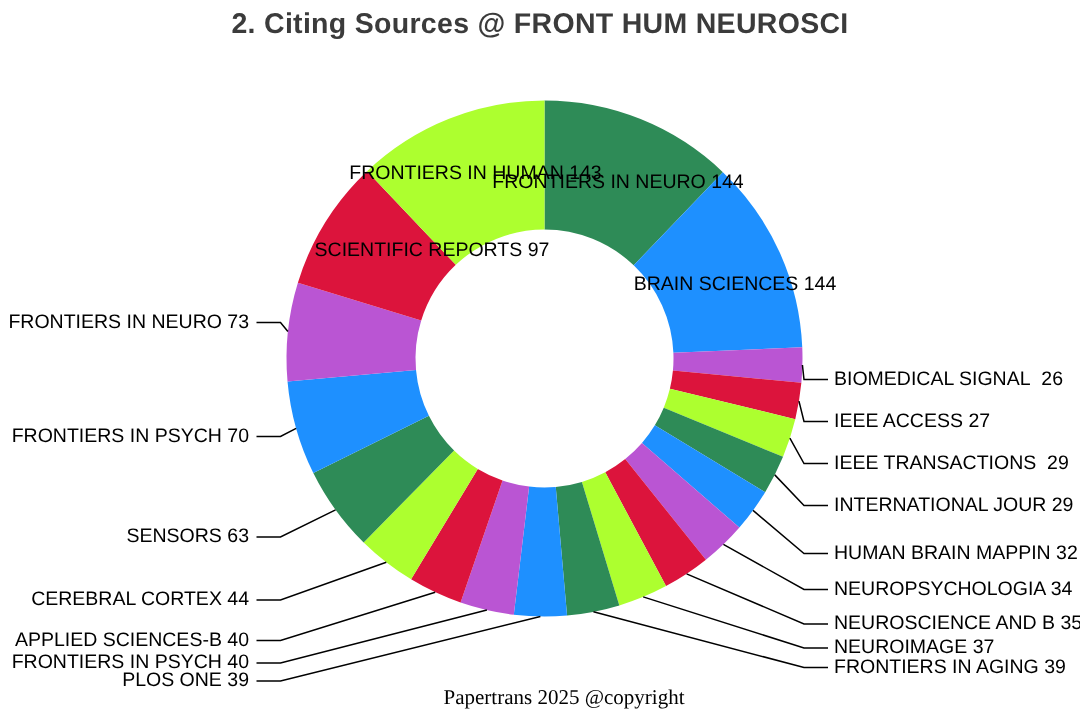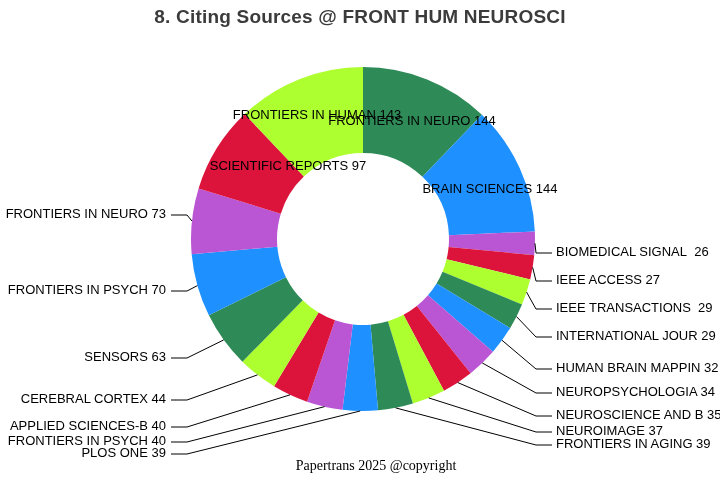--- a/index.html
+++ b/index.html
@@ -35,21 +35,21 @@
     fill: #000000;
     white-space: pre;
   }
   .leader { fill: none; stroke: #000000; stroke-width: 1; }
   path.slice { stroke: none; }
 </style>
 </head>
 <body>
 
 <div class="page">
-  <div class="chart-title">8. Citing Sources @ FRONT HUM NEUROSCI</div>
+  <div class="chart-title">2. Citing Sources @ FRONT HUM NEUROSCI</div>
   <svg id="donut" width="720" height="480" viewBox="0 0 720 480">
       <g>
         <path d="M 363.00 67.00 A 172 172 0 0 1 481.93 114.75 L 422.47 176.87 A 86 86 0 0 0 363.00 153.00 Z" fill="#2E8B57" class="slice"></path>
         <path d="M 481.93 114.75 A 172 172 0 0 1 534.84 231.48 L 448.92 235.24 A 86 86 0 0 0 422.47 176.87 Z" fill="#1E90FF" class="slice"></path>
         <path d="M 534.84 231.48 A 172 172 0 0 1 534.24 255.16 L 448.62 247.08 A 86 86 0 0 0 448.92 235.24 Z" fill="#BA55D3" class="slice"></path>
         <path d="M 534.24 255.16 A 172 172 0 0 1 530.18 279.43 L 446.59 259.21 A 86 86 0 0 0 448.62 247.08 Z" fill="#DC143C" class="slice"></path>
         <path d="M 530.18 279.43 A 172 172 0 0 1 522.02 304.56 L 442.51 271.78 A 86 86 0 0 0 446.59 259.21 Z" fill="#ADFF2F" class="slice"></path>
         <path d="M 522.02 304.56 A 172 172 0 0 1 510.10 328.14 L 436.55 283.57 A 86 86 0 0 0 442.51 271.78 Z" fill="#2E8B57" class="slice"></path>
         <path d="M 510.10 328.14 A 172 172 0 0 1 492.93 351.70 L 427.97 295.35 A 86 86 0 0 0 436.55 283.57 Z" fill="#1E90FF" class="slice"></path>
         <path d="M 492.93 351.70 A 172 172 0 0 1 470.62 373.17 L 416.81 306.08 A 86 86 0 0 0 427.97 295.35 Z" fill="#BA55D3" class="slice"></path>

